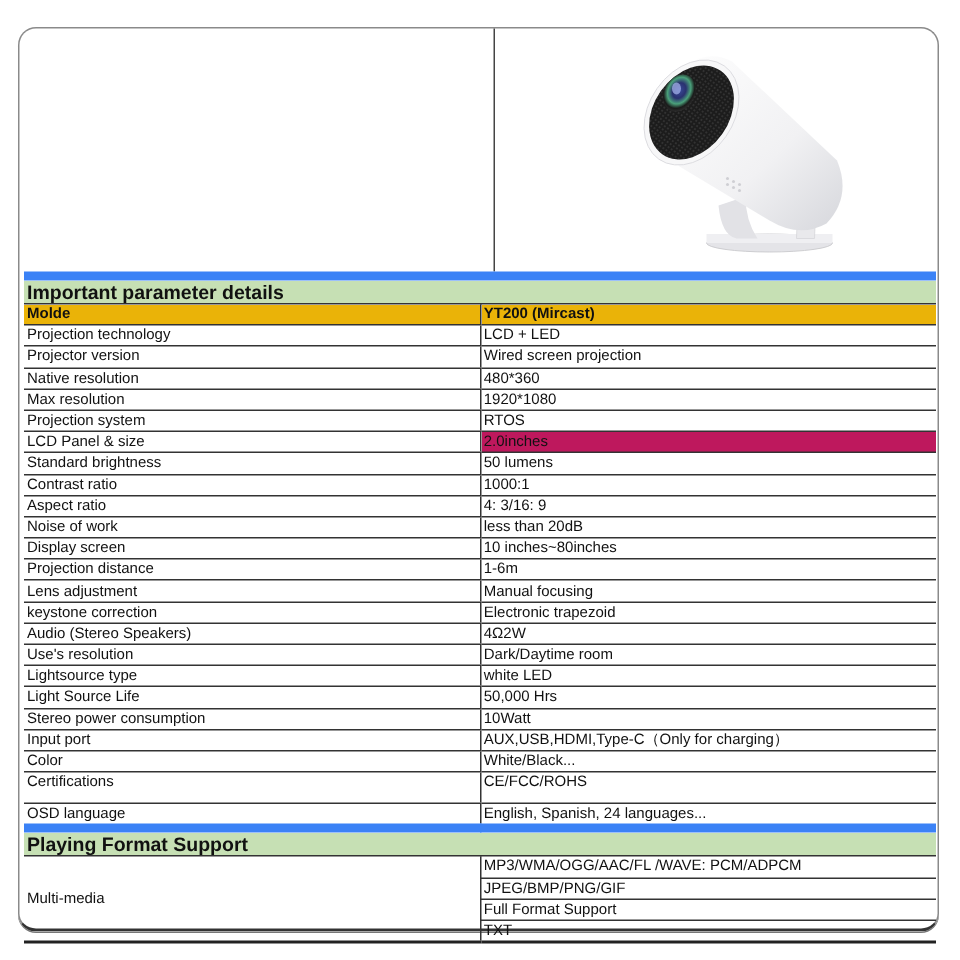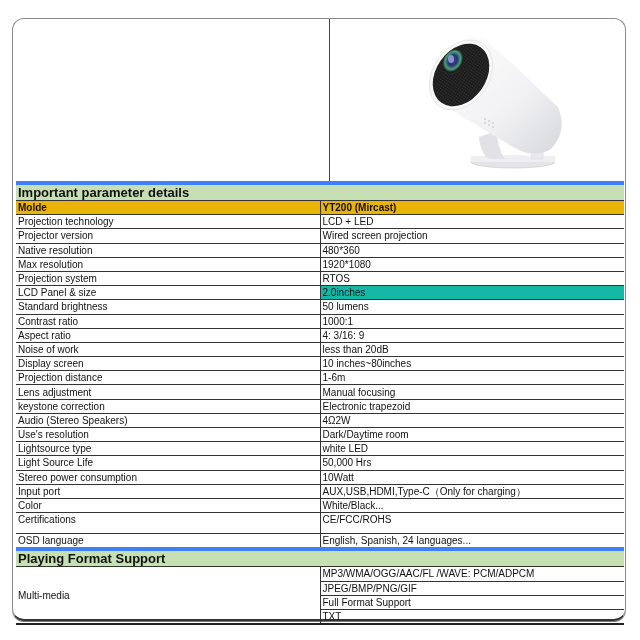--- a/index.html
+++ b/index.html
@@ -25,24 +25,24 @@
       font-size: 10px; color: #111;
     }
     table.spec td {
       border-bottom: 1px solid #333; padding: 0 2px; height: 13.2px; line-height: 13px;
       white-space: nowrap; overflow: hidden;
     }
     table.spec td.c1 { width: 310px; }
     table.spec td.c2 { border-left: 1px solid #333; }
     tr.section td {
       background: #c6e0b4; font-size: 13px; font-weight: bold; height: 15px; line-height: 15px;
-      border-top: 4px solid #3b82f6; border-bottom: 1px solid #333;
+      border-top: 6px solid #3b82f6; border-bottom: 1px solid #333;
     }
     tr.model td { background: #eab308; font-weight: bold; }
-    td.hl { background: #14b8a6; }
+    td.hl { background: #be185d; }
     tr.tall td { height: 20px; vertical-align: top; margin-top: 44px; }
     tr.last td { border-bottom: 2px solid #222; }
     td.mm { vertical-align: middle; }
   </style>
 </head>
 <body>
 
 <div class="frame"></div>
 
 <div class="top">

